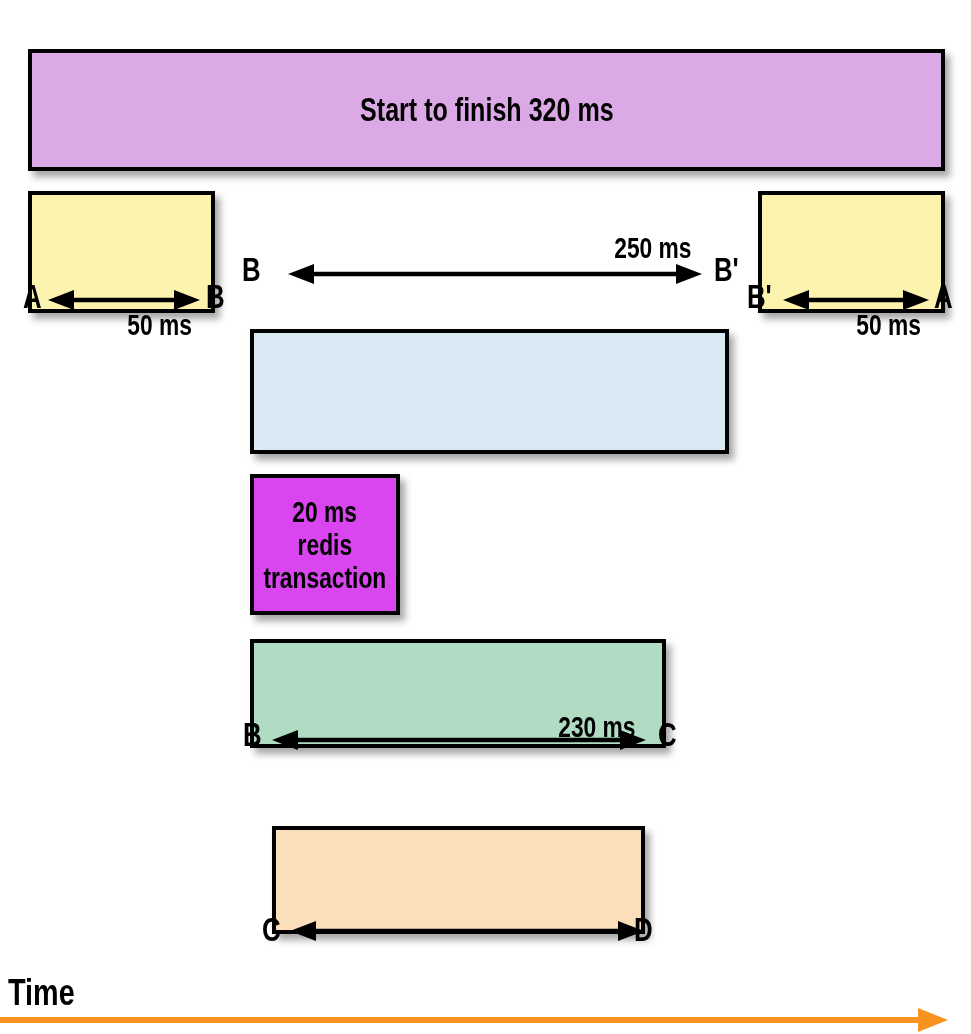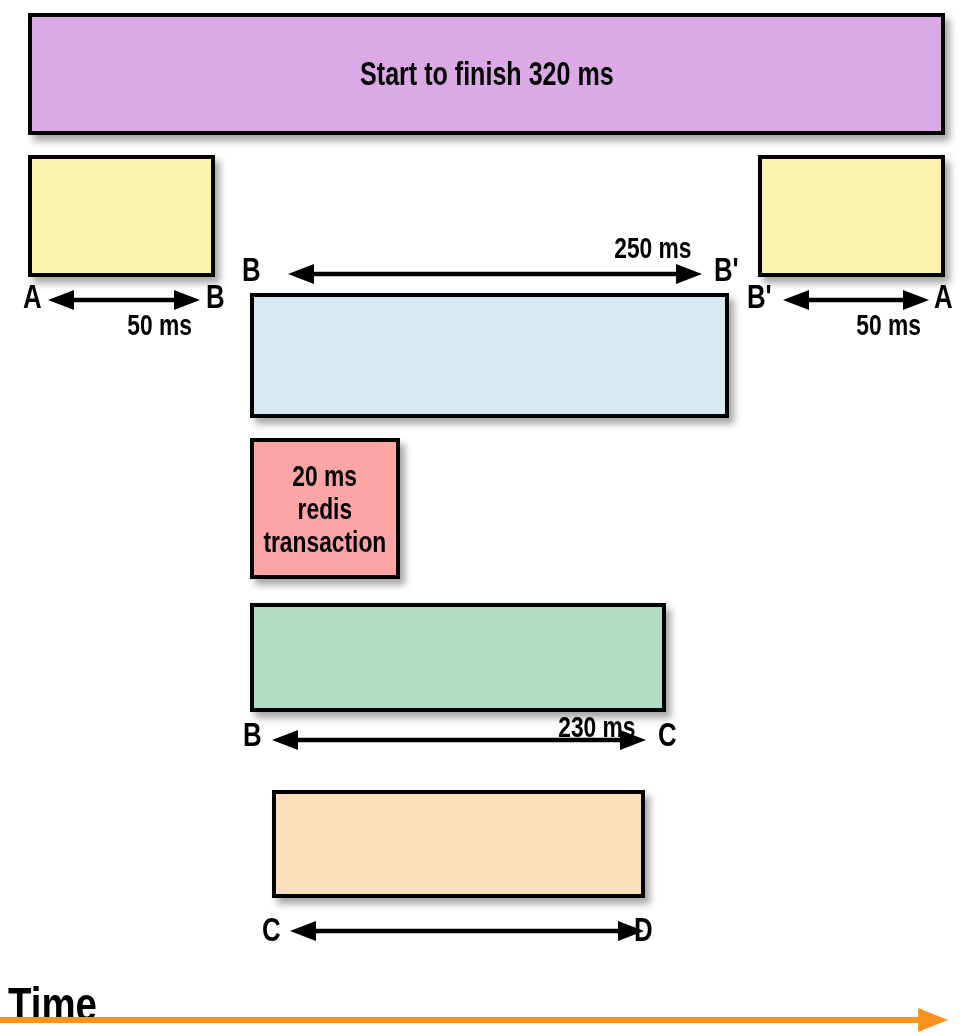--- a/index.html
+++ b/index.html
@@ -3,38 +3,38 @@
 <meta charset="utf-8">
 <style>
   html,body{margin:0;padding:0;background:#fff;}
   #canvas{
     position:relative;width:971px;height:1034px;background:#fff;overflow:hidden;
     font-family:"Liberation Sans",sans-serif;color:#000;
   }
   .box{
     position:absolute;box-sizing:border-box;border:4px solid #000;
     box-shadow:5px 6px 7px rgba(0,0,0,0.35);
-    display:flex;align-items:center;justify-content:center;flex-direction:column;
+    display:flex;align-items:center;justify-content:center;flex-direction:column;margin-top:36px;
   }
   .box-total   {left:28px; top:13px;  width:917px;height:122px;background:#dca9e7;}
   .box-yel-l   {left:28px; top:155px; width:187px;height:122px;background:#fcf4ae;}
   .box-yel-r   {left:758px;top:155px; width:187px;height:122px;background:#fcf4ae;}
   .box-blue    {left:250px;top:293px; width:479px;height:125px;background:#d8e9f3;}
-  .box-pink    {left:250px;top:438px; width:150px;height:141px;background:#fca5a5;}
+  .box-pink    {left:250px;top:438px; width:150px;height:141px;background:#d946ef;}
   .box-green   {left:250px;top:603px; width:416px;height:109px;background:#afdcc2;}
   .box-orange  {left:272px;top:790px; width:373px;height:108px;background:#fbdfba;}
 
   .txt{font-weight:bold;white-space:nowrap;}
   .cond{display:inline-block;transform:scaleX(0.76);transform-origin:center;}
   .title-text{font-size:33px;}
   .pink-line{font-size:30px;line-height:33px;}
   .endpoint{position:absolute;font-size:34px;font-weight:bold;line-height:34px;text-align:center;}
   .duration{position:absolute;font-size:30px;font-weight:bold;line-height:30px;text-align:right;}
   .arrow-svg{position:absolute;display:block;}
-  .time-label{position:absolute;left:8px;top:976px;font-size:48px;font-weight:bold;line-height:34px;margin-top:12px;}
+  .time-label{position:absolute;left:8px;top:976px;font-size:36px;font-weight:bold;line-height:34px;}
   .time-label .cond{transform-origin:left center;transform:scaleX(0.8);}
 </style>
 </head>
 <body>
 
 <div id="canvas">
 
   <div class="box box-total">
     <span class="txt title-text"><span class="cond">Start to finish 320 ms</span></span>
   </div>

